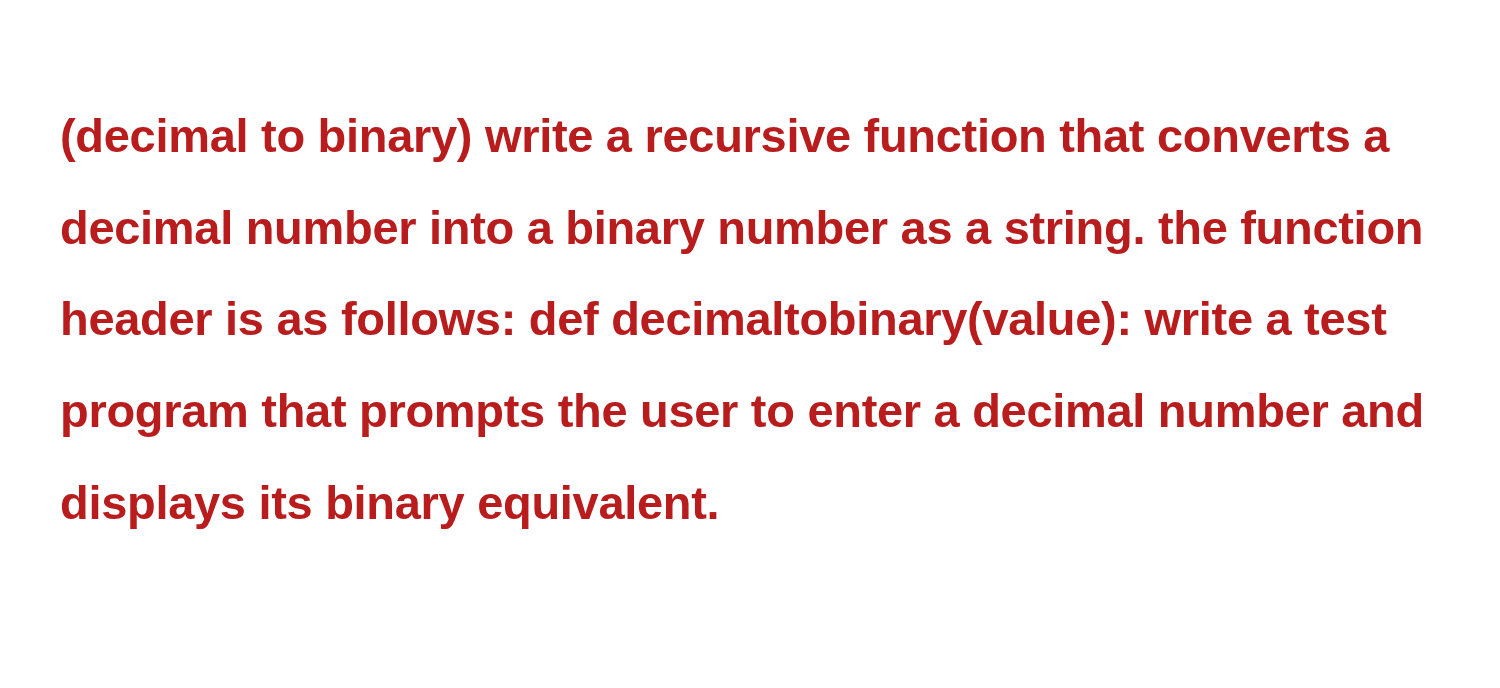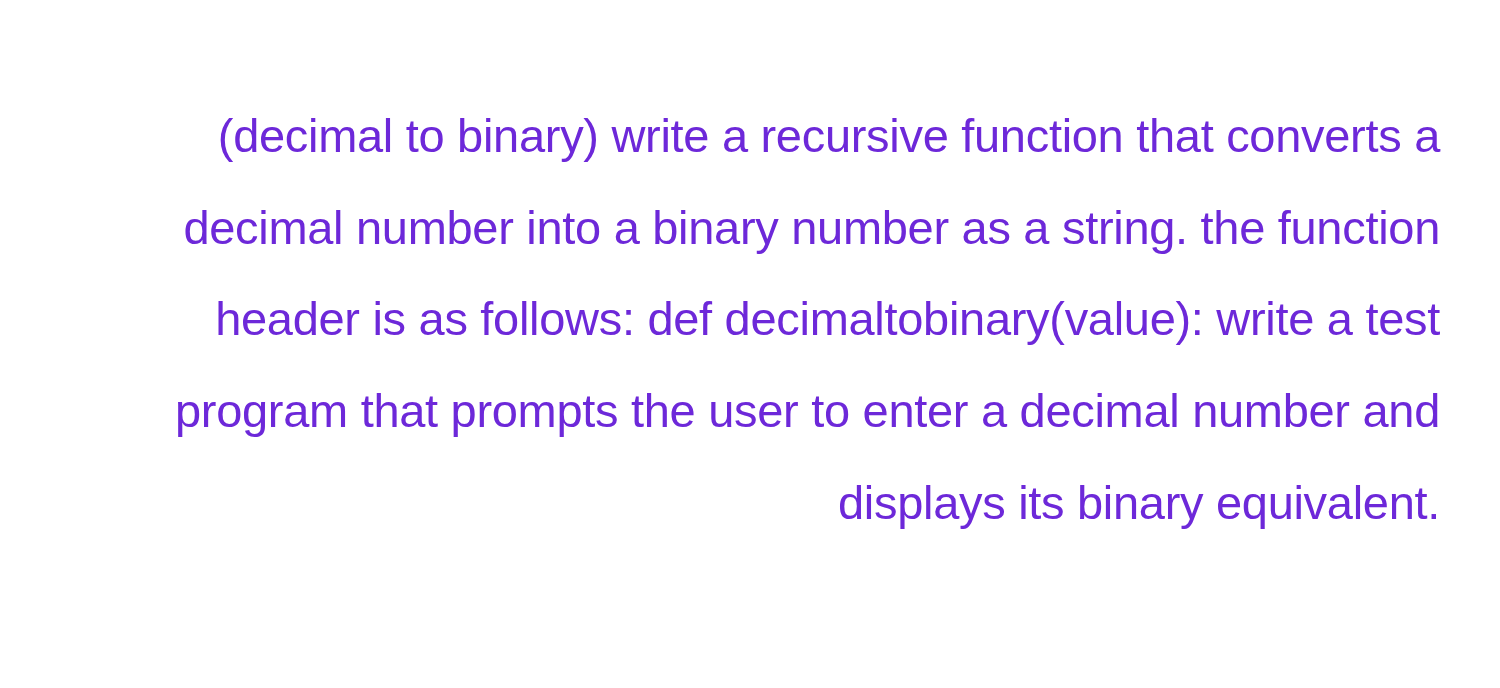--- a/index.html
+++ b/index.html
@@ -12,23 +12,22 @@
       height: 688px;
       background-color: #ffffff;
       font-family: -apple-system, BlinkMacSystemFont, "Segoe UI", Helvetica, Arial, sans-serif;
       padding: 90px 60px 60px 60px;
       display: flex;
       align-items: flex-start;
     }
     .text-content {
       font-size: 47px;
       line-height: 1.95;
-      color: #6d28d9;
-      font-weight: 400;
+      color: #b91c1c;
+      font-weight: 700;
       letter-spacing: -0.3px;
       max-width: 1400px;
-      text-align: right;
     }
   </style>
 </head>
 <body>
 
 <div class="text-content">(decimal to binary) write a recursive function that converts a decimal number into a binary number as a string. the function header is as follows: def decimaltobinary(value): write a test program that prompts the user to enter a decimal number and displays its binary equivalent.</div>
 
 </body></html>

